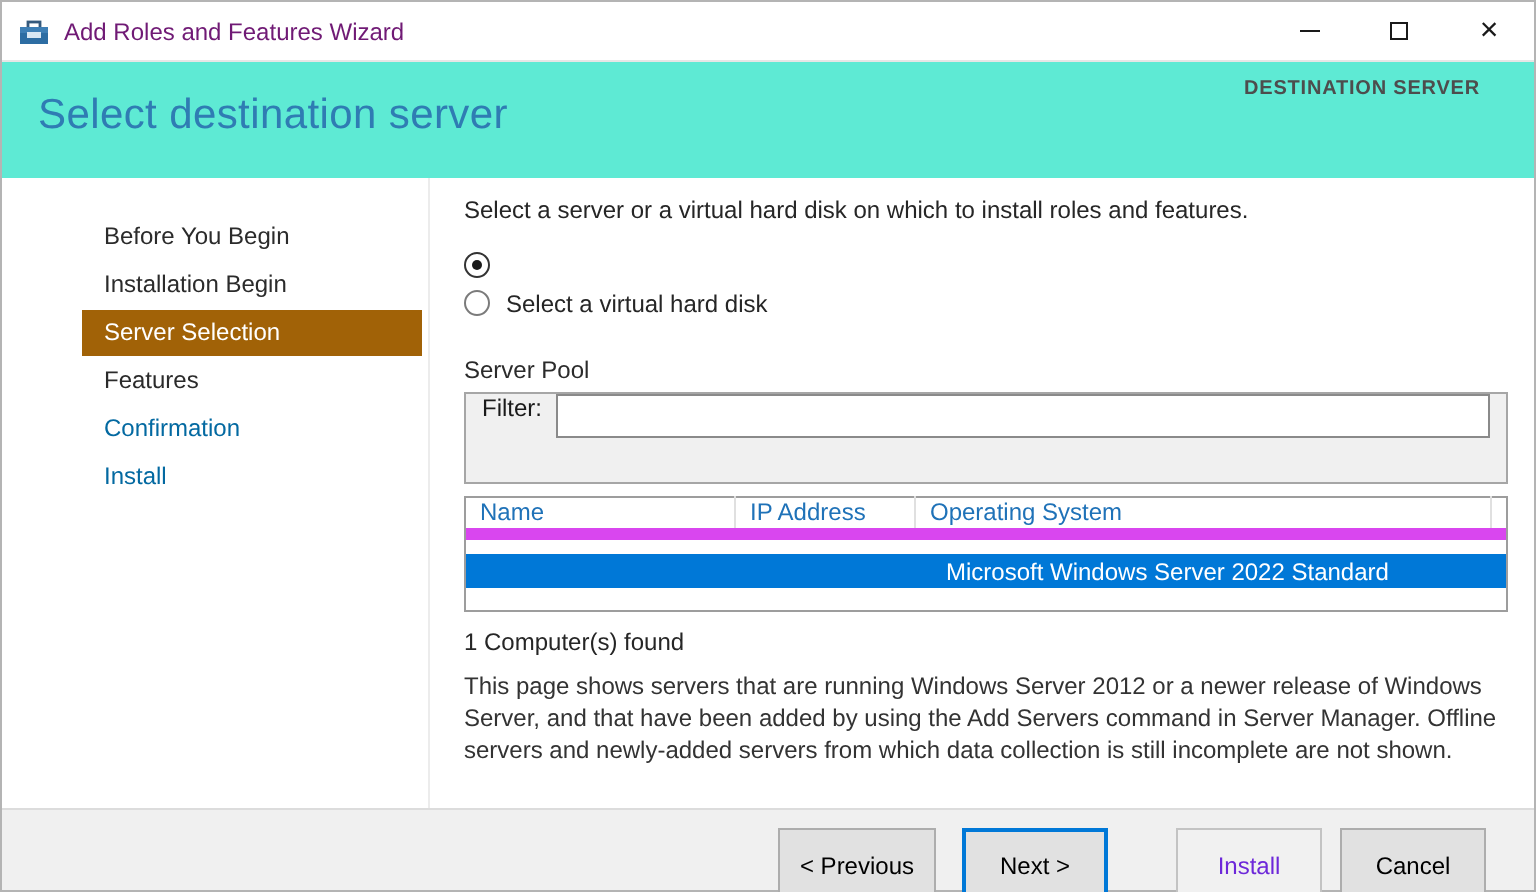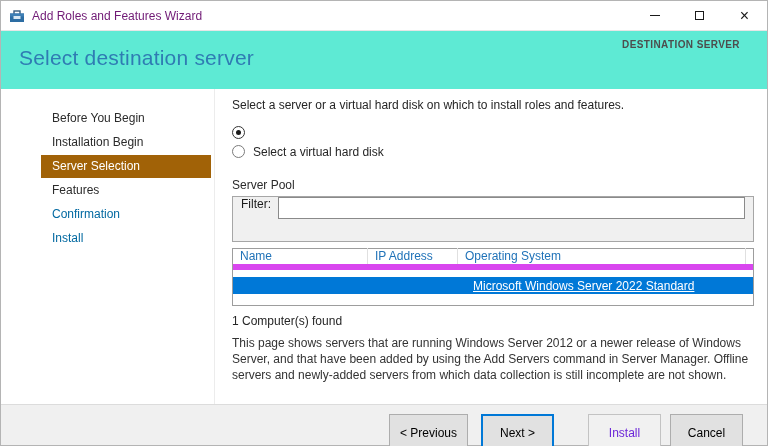--- a/index.html
+++ b/index.html
@@ -40,21 +40,21 @@
   .pool-box { margin-top:4px; height:46px; background:#f0f0f0; border:1px solid #a6a6a6; display:flex; align-items:flex-start; padding:0 8px; }
   .pool-box label { font-size:12px; color:#1a1a1a; margin-right:7px; }
   .filter-input { flex:1; height:22px; border:1px solid #8a8a8a; background:#fff; font:12px "Liberation Sans", sans-serif; padding:0 4px; outline:none; }
 
   .table { margin-top:6px; border:1px solid #9d9d9d; height:58px; background:#fff; display:flex; flex-direction:column; }
   .thead { display:flex; height:21px; border-bottom:6px solid #d946ef; align-items:flex-end; }
   .th { font-size:12px; color:#1f72b8; padding-left:7px; height:16px; line-height:16px; border-right:1px solid #e0e0e0; white-space:nowrap; overflow:hidden; }
   .c0 { width:135px; } .c1 { width:90px; } .c2 { width:288px; } .c3 { flex:1; border-right:none; }
   .trow { height:17px; margin-top:7px; display:flex; align-items:center; font-size:12px; color:#262626; cursor:default; }
   .trow.selected { background:#0078d7; color:#fff; }
-  .td0 { width:135px; padding-left:7px; } .td1 { width:90px; } .td2 { padding-left:15px; white-space:nowrap;text-decoration:underline; }
+  .td0 { width:135px; padding-left:7px; } .td1 { width:90px; } .td2 { padding-left:15px; white-space:nowrap; }
 
   .count { margin-top:8px; font-size:12px; color:#262626; }
   .desc { margin:7px 0 0 0; font-size:12px; line-height:16px; color:#333; max-width:548px; }
 
   
   .footer { position:absolute; left:0; right:0; bottom:0; height:41px; background:#f0f0f0; border-top:1px solid #dcdcdc; display:flex; justify-content:flex-end; align-items:flex-start; padding:9px 24px 0 0; }
   .btn { height:38px; min-width:73px; padding:0 10px; font:12px "Liberation Sans", sans-serif; background:#e1e1e1; border:1px solid #adadad; color:#000; margin-left:9px; cursor:default; }
   .btn.default { border:1px solid #0078d7; box-shadow:inset 0 0 0 1px #0078d7; margin-left:13px; }
   .btn.disabled { background:#f1f1f1; border-color:#c3c3c3; color:#6d28d9; margin-left:34px; }
 </style>

